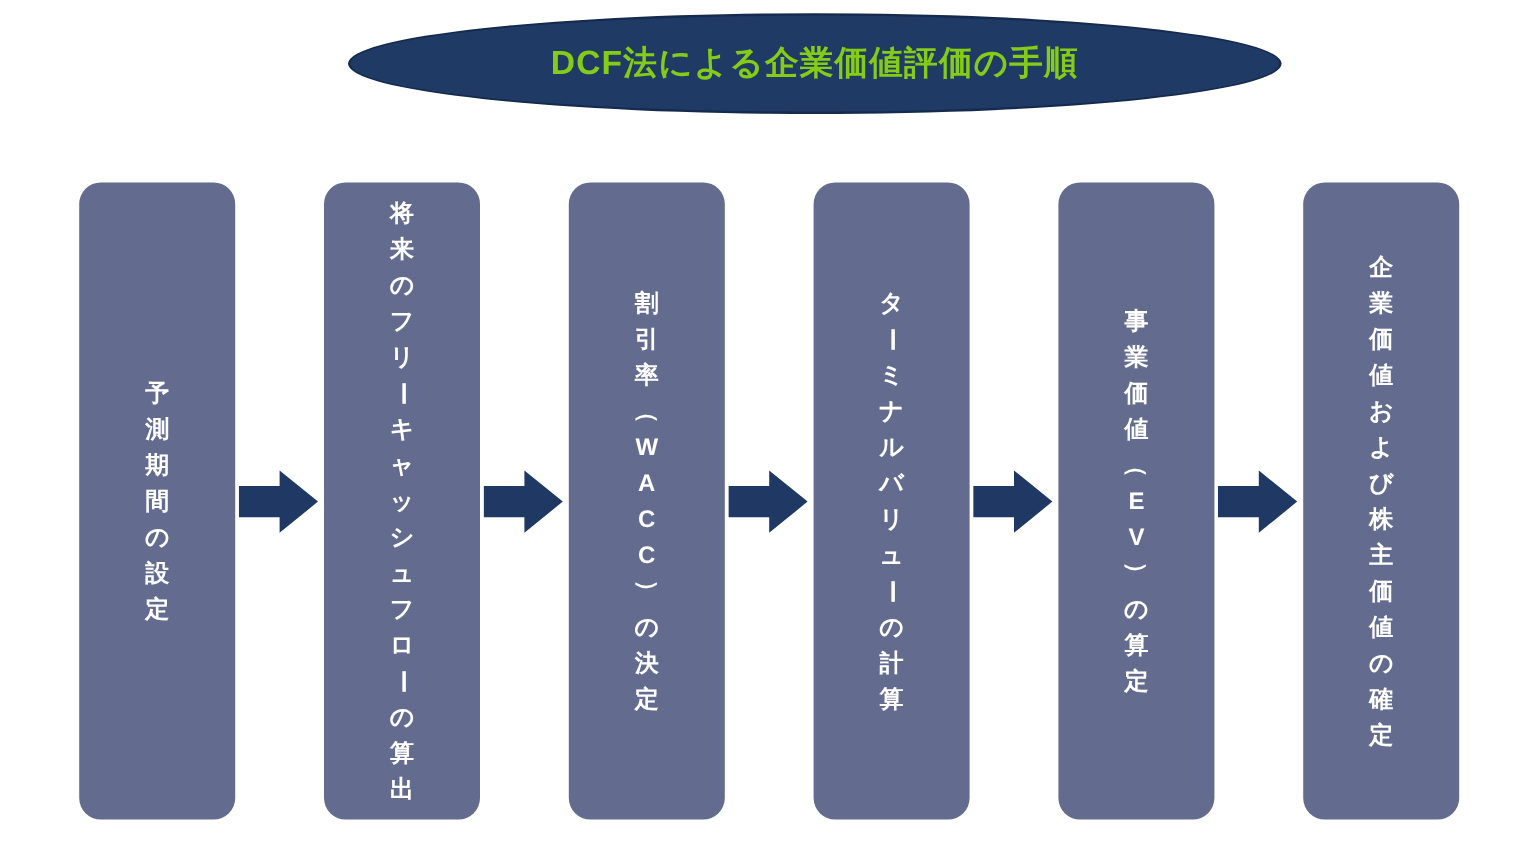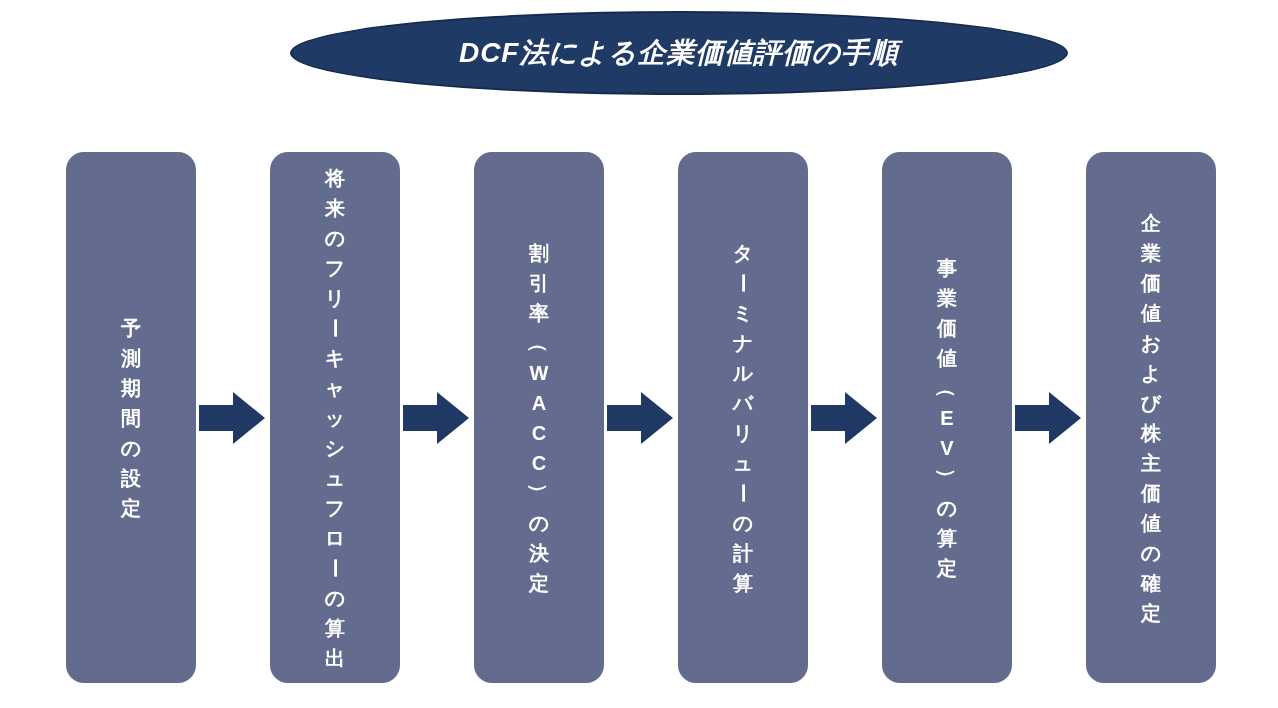--- a/index.html
+++ b/index.html
@@ -24,26 +24,25 @@
     height: 84px;
     background: #203a66;
     border: 2px solid #152a4c;
     border-radius: 50%;
     display: flex;
     align-items: center;
     justify-content: center;
     box-sizing: border-box;
   }
   .title-text {
-    color: #ffffff;
+    color: #84cc16;
     font-size: 28px;
     font-weight: bold;
     letter-spacing: 1px;
     white-space: nowrap;
-    font-style: italic;
   }
   
   .flow {
     position: absolute;
     left: 66px;
     top: 152px;
     height: 531px;
     display: flex;
     align-items: stretch;
   }

